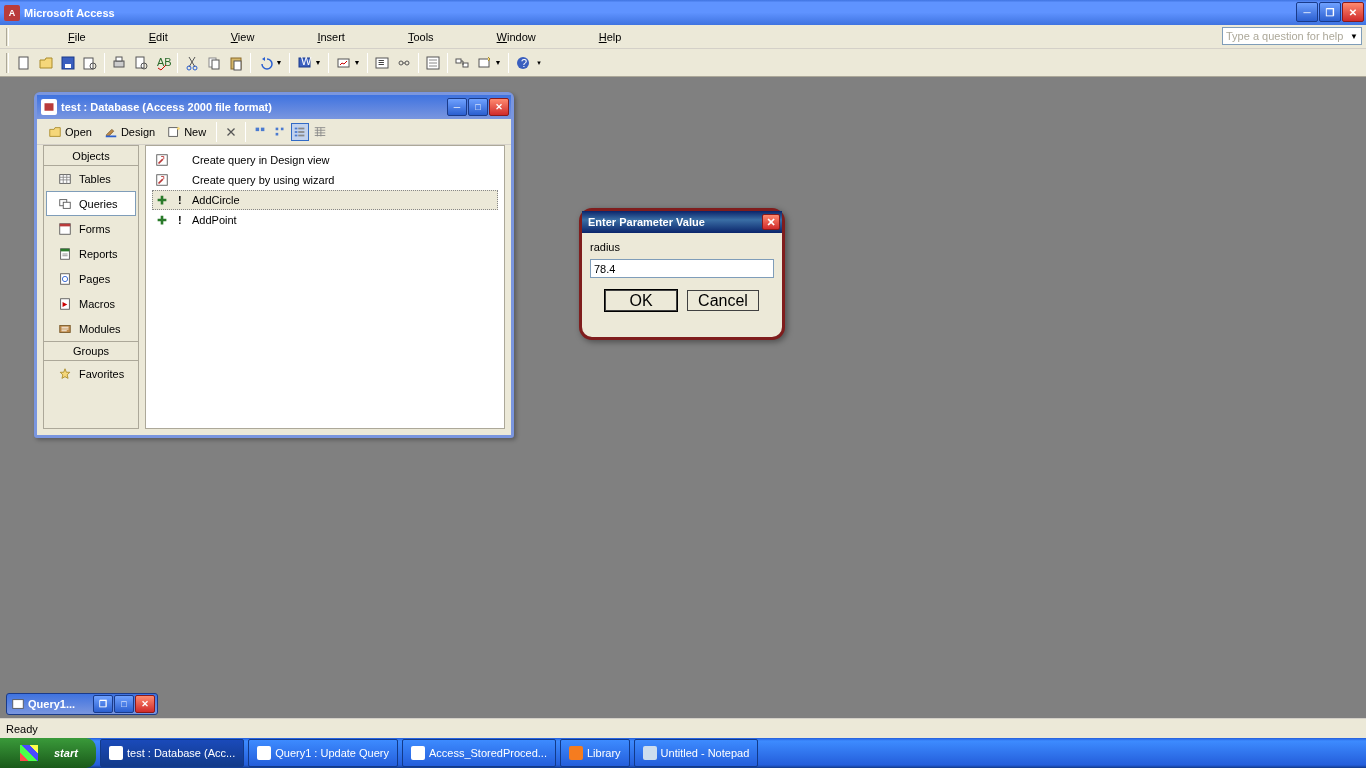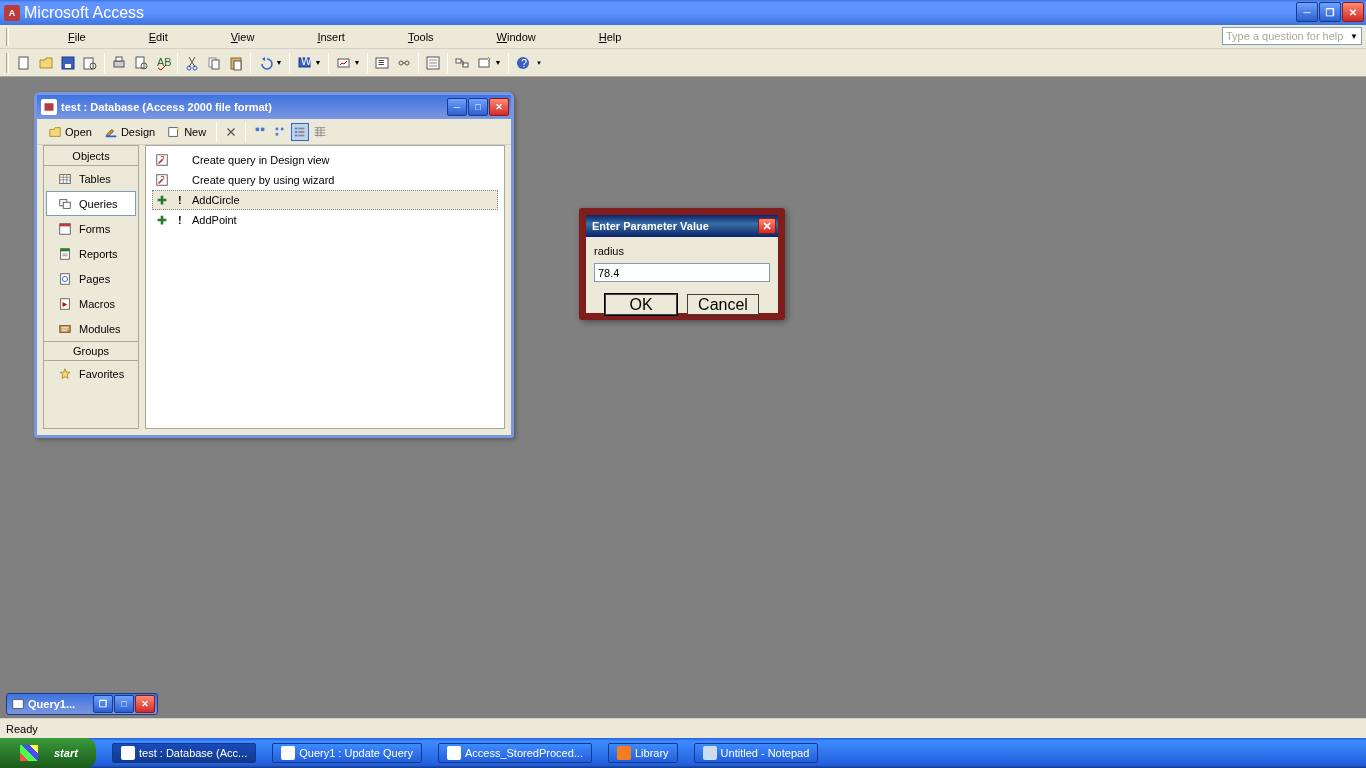--- a/index.html
+++ b/index.html
@@ -1,21 +1,21 @@
 <!DOCTYPE html>
 <html><head>
 <meta charset="utf-8">
 <style>
 * { box-sizing: border-box; margin: 0; padding: 0; font-family: Tahoma, sans-serif; font-size: 11px; }
 body { width: 1366px; height: 768px; background: #808080; overflow: hidden; position: relative; }
 
 
 .app-titlebar { position: absolute; top: 0; left: 0; right: 0; height: 25px; background: linear-gradient(to bottom, #3f73e0, #5f93ff 10%, #5f93ff 50%, #3f73e0); display: flex; align-items: center; color: #fff; padding-left: 4px; }
 .app-titlebar .app-icon { width: 16px; height: 16px; background: #b93b3b; border-radius: 2px; margin-right: 4px; display:inline-flex; align-items:center; justify-content:center; color:#fff; font-weight:bold; font-size:9px;}
-.app-titlebar .title { font-weight: normal; font-size: 16px; }
+.app-titlebar .title { font-weight: bold; font-size: 11px; }
 .win-btns { position: absolute; right: 2px; top: 2px; display: flex; gap: 0; }
 .win-btn { width: 22px; height: 20px; background: linear-gradient(to bottom,#6fa1ff,#2b5fd0); border: 1px solid #1a3b8a; border-radius: 2px; margin-left: 1px; display:flex; align-items:center; justify-content:center; color:#fff; font-weight:bold; font-size:10px; cursor:pointer;}
 .win-btn.close { background: linear-gradient(to bottom,#ff8a6f,#d02b2b); border-color:#8a1a1a;}
 
 
 .menu-bar { position: absolute; top: 25px; left: 0; right: 0; height: 24px; background: #ece9d8; display: flex; align-items: center; padding-left: 6px; border-bottom: 1px solid #d4d0c8; gap: 47px;}
 .menu-bar .left-grip { width:3px; height:18px; border-left:1px solid #aca899; border-right:1px solid #fff; margin-right:4px;}
 .menu-item { padding: 3px 8px; cursor: pointer; color: #000; }
 .menu-item u { text-decoration: underline; }
 .help-box { position:absolute; right:4px; top:2px; width:140px; height:18px; border:1px solid #7f9db9; background:#fff; display:flex; align-items:center; padding:0 3px; color:#aca899;}
@@ -55,38 +55,38 @@
 .content-row { height:20px; display:flex; align-items:center; gap:8px; padding:0 2px; cursor:pointer;}
 .content-row.selected { background:#ece9d8; border:1px dotted #888; padding:0 1px;}
 .content-row .ci { width:16px; height:16px; display:inline-flex; align-items:center; justify-content:center;}
 .content-row .exl { width:6px; display:inline-block; color:#000; font-weight:bold;}
 
 
 .min-win { position:absolute; left:6px; bottom:3px; width:152px; height:22px; background:linear-gradient(to bottom,#3f73e0,#7a96df); border:1px solid #1a3b8a; border-radius:3px; display:flex; align-items:center; color:#fff; font-weight:bold; font-size:12px; padding-left:4px;}
 .min-win .mw-btns { margin-left:auto; display:flex; gap:1px; padding-right:2px;}
 
 
-.param-dlg { position:absolute; left:579px; top:131px; width:206px; height:112px; background:#ece9d8; border:7px solid #7f1d1d; border-radius:3px; box-shadow:2px 2px 6px rgba(0,0,0,.4);}
+.param-dlg { position:absolute; left:579px; top:131px; width:206px; height:132px; background:#ece9d8; border:3px solid #7f1d1d; border-radius:13px; box-shadow:2px 2px 6px rgba(0,0,0,.4);}
 .param-dlg .pd-title { height:22px; background:linear-gradient(to bottom,#0a246a,#3a6ea5 40%,#0a246a); color:#fff; font-weight:bold; font-size:12px; display:flex; align-items:center; padding-left:6px;}
 .param-dlg .pd-close { margin-left:auto; width:18px; height:16px; background:linear-gradient(to bottom,#ff8a6f,#d02b2b); border:1px solid #8a1a1a; border-radius:2px; margin-right:2px; display:flex; align-items:center; justify-content:center; color:#fff; cursor:pointer;}
 .param-dlg .pd-body { padding:8px;}
 .param-dlg .pd-label { font-size:11px; margin-bottom:6px;}
 .param-dlg input { width:100%; height:19px; border:1px solid #7f9db9; padding:0 3px; font-size:11px;}
 .param-dlg .pd-btns { display:flex; gap:10px; justify-content:center; margin-top:12px;}
 .param-dlg button { width:72px; height:21px; border:1px solid #404040; background:#ece9d8; font-size:16px; cursor:pointer;}
 .param-dlg button.ok { box-shadow:0 0 0 1px #000;}
 
 
 .status-bar { position:absolute; left:0; right:0; bottom:30px; height:20px; background:#ece9d8; border-top:1px solid #d4d0c8; display:flex; align-items:center; padding-left:6px; font-size:11px;}
 
 
 .taskbar { position:absolute; left:0; right:0; bottom:0; height:30px; background:linear-gradient(to bottom,#245edb,#3d8bff 10%,#245edb 90%,#123a8a); display:flex; align-items:center;}
 .start-btn { height:30px; width:96px; background:linear-gradient(to bottom,#3a9a3a,#2a7a2a 50%,#1a5a1a); border-radius:0 10px 10px 0; display:flex; align-items:center; gap:16px; padding-left:20px; color:#fff; font-style:italic; font-weight:bold; font-size:15px; cursor:pointer;}
 .start-btn .flag { width:18px; height:16px; background:linear-gradient(45deg,#ff4a4a 0 25%,#4aff4a 25% 50%,#4a4aff 50% 75%,#ffff4a 75%);}
-.task-item { height:20px; margin-left:16px; padding:0 8px; background:linear-gradient(to bottom,#3d8bff,#245edb); border:1px solid #123a8a; border-radius:2px; color:#fff; display:flex; align-items:center; gap:4px; cursor:pointer; max-width:160px; overflow:hidden; white-space:nowrap; font-size:11px;}
+.task-item { height:28px; margin-left:4px; padding:0 8px; background:linear-gradient(to bottom,#3d8bff,#245edb); border:1px solid #123a8a; border-radius:2px; color:#fff; display:flex; align-items:center; gap:4px; cursor:pointer; max-width:160px; overflow:hidden; white-space:nowrap; font-size:11px;}
 .task-item.active { background:linear-gradient(to bottom,#1a4aba,#123a8a);}
 .task-item .ti { width:14px; height:14px; background:#fff; border-radius:2px; flex-shrink:0;}
 .sys-tray { margin-left:auto; height:30px; background:linear-gradient(to bottom,#1296e8,#0d6fb0); display:flex; align-items:center; gap:4px; padding:0 8px; color:#fff; font-size:11px;}
 .sys-tray .lang { color:#fff; margin-right:4px;}
 .sys-tray .tr-ic { width:14px; height:14px; }
 .sys-tray .arrow { width:14px; height:20px; background:rgba(255,255,255,.2); border-radius:2px; display:flex; align-items:center; justify-content:center; font-size:8px;}
 </style>
 </head>
 <body>
 

